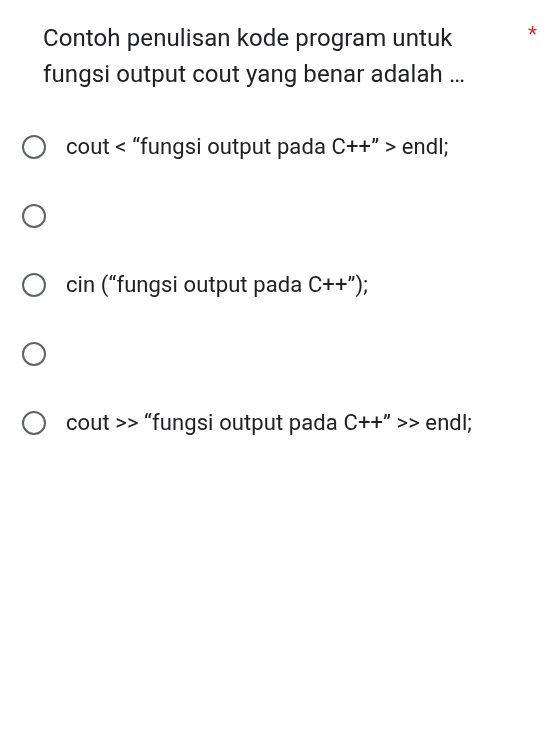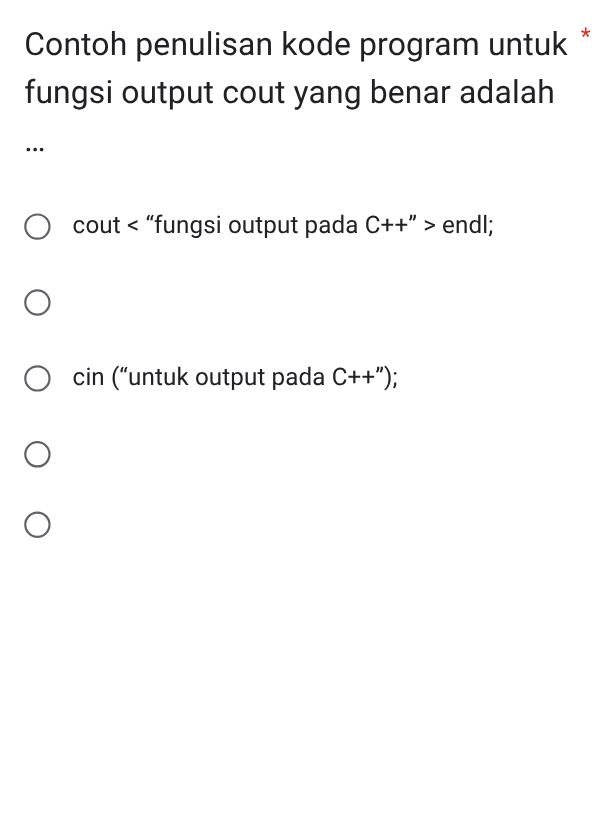--- a/index.html
+++ b/index.html
@@ -13,25 +13,26 @@
       width: 559px;
       padding: 20px 22px;
       color: #202124;
     }
     .question-row {
       display: flex;
       align-items: flex-start;
       margin-bottom: 38px;
     }
     .question-text {
-      font-size: 29px;
+      font-size: 24px;
       line-height: 1.5;
       color: #202124;
       letter-spacing: 0.1px;
       flex: 1;
+      margin-left: 21px;
     }
     .required-mark {
       color: #d93025;
       font-size: 21px;
       margin-left: 6px;
       line-height: 1.4;
     }
     .options {
       display: flex;
       flex-direction: column;
@@ -72,24 +73,25 @@
     <span class="radio"></span>
     <span class="option-text">cout &lt; “fungsi output pada C++” &gt; endl;</span>
   </label>
 
   <label class="option">
     <span class="radio"></span>
   </label>
 
   <label class="option">
     <span class="radio"></span>
-    <span class="option-text">cin (“untuk output pada C++”);</span>
+    <span class="option-text">cin (“fungsi output pada C++”);</span>
   </label>
 
   <label class="option">
     <span class="radio"></span>
   </label>
 
   <label class="option">
     <span class="radio"></span>
+    <span class="option-text">cout &gt;&gt; “fungsi output pada C++” &gt;&gt; endl;</span>
   </label>
 
 </div>
 
 </body></html>

